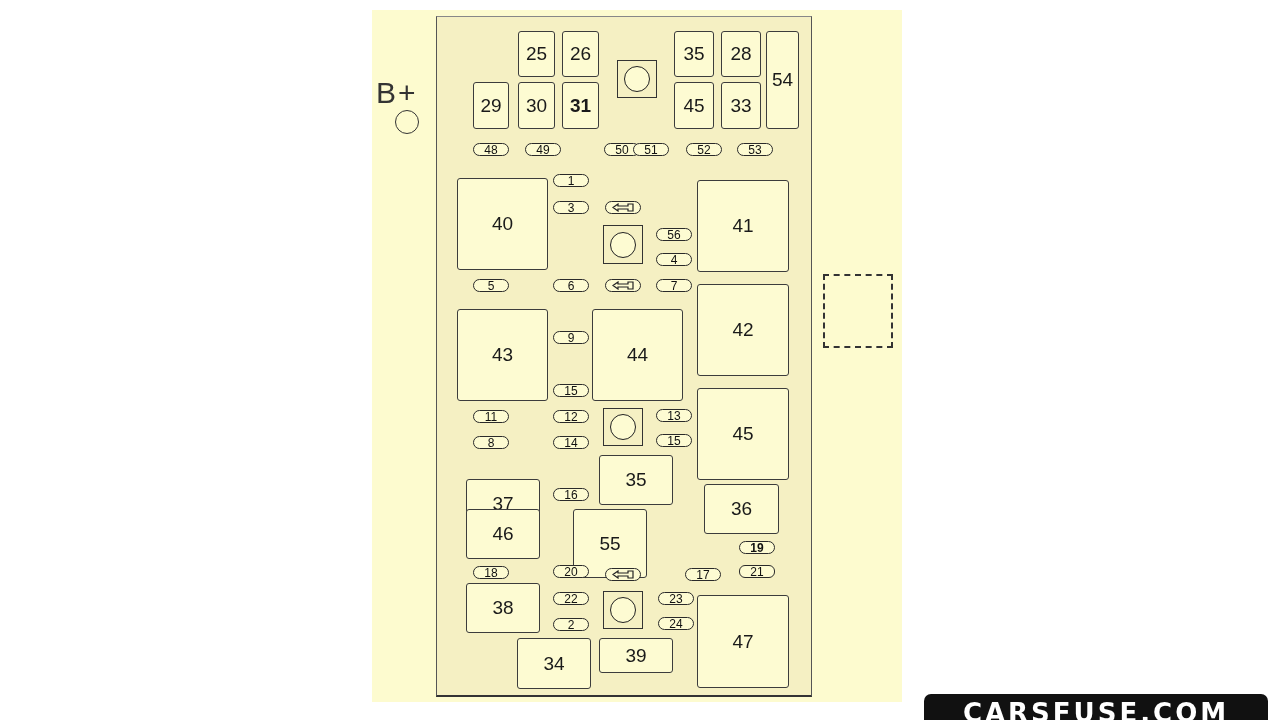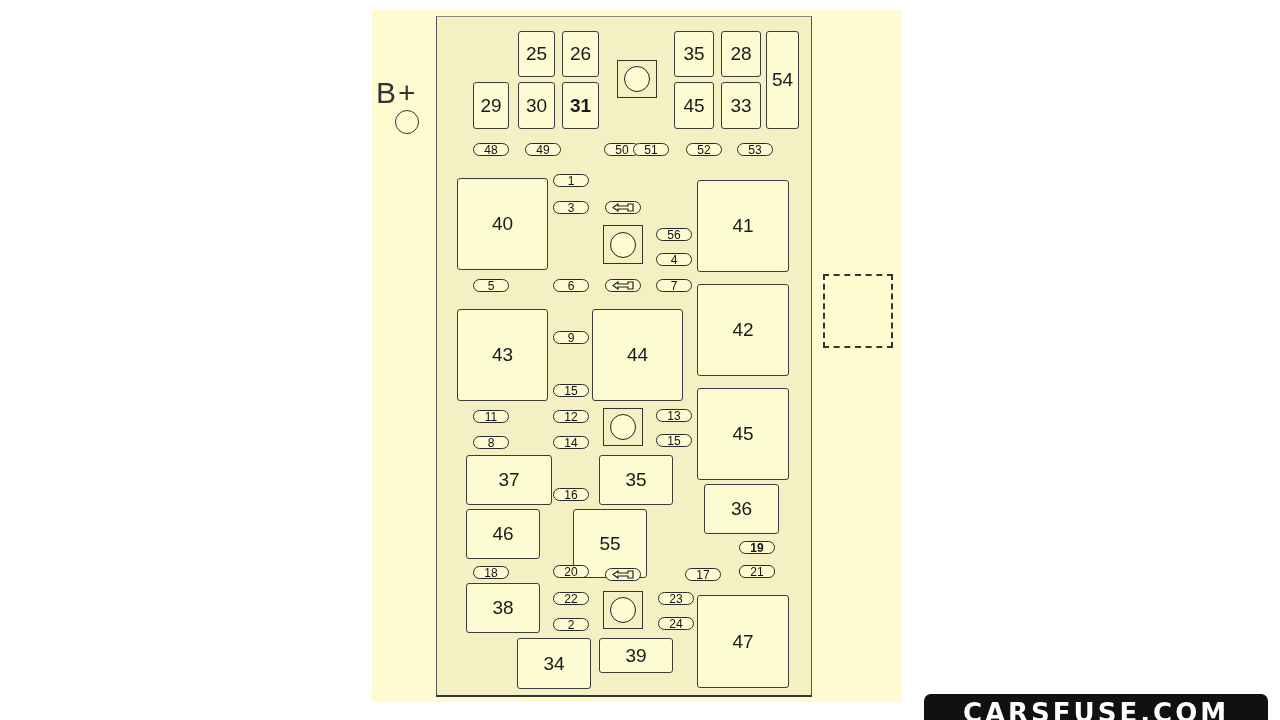--- a/index.html
+++ b/index.html
@@ -86,21 +86,21 @@
     <div class="el box" style="left: 518px; top: 82px; width: 37px; height: 47px;">30</div>
     <div class="el box" style="left: 562px; top: 82px; width: 37px; height: 47px; font-weight: bold;">31</div>
     <div class="el box" style="left: 674px; top: 82px; width: 40px; height: 47px;">45</div>
     <div class="el box" style="left: 721px; top: 82px; width: 40px; height: 47px;">33</div>
     <div class="el box" style="left: 457px; top: 178px; width: 91px; height: 92px;">40</div>
     <div class="el box" style="left: 697px; top: 180px; width: 92px; height: 92px;">41</div>
     <div class="el box" style="left: 697px; top: 284px; width: 92px; height: 92px;">42</div>
     <div class="el box" style="left: 457px; top: 309px; width: 91px; height: 92px;">43</div>
     <div class="el box" style="left: 592px; top: 309px; width: 91px; height: 92px;">44</div>
     <div class="el box" style="left: 697px; top: 388px; width: 92px; height: 92px;">45</div>
-    <div class="el box" style="left: 466px; top: 455px; width: 86px; height: 50px;">37</div>
+    <div class="el box" style="left: 466px; top: 479px; width: 74px; height: 50px;">37</div>
     <div class="el box" style="left: 599px; top: 455px; width: 74px; height: 50px;">35</div>
     <div class="el box" style="left: 704px; top: 484px; width: 75px; height: 50px;">36</div>
     <div class="el box" style="left: 466px; top: 509px; width: 74px; height: 50px;">46</div>
     <div class="el box" style="left: 573px; top: 509px; width: 74px; height: 69px;">55</div>
     <div class="el box" style="left: 466px; top: 583px; width: 74px; height: 50px;">38</div>
     <div class="el box" style="left: 517px; top: 638px; width: 74px; height: 51px;">34</div>
     <div class="el box" style="left: 599px; top: 638px; width: 74px; height: 35px;">39</div>
     <div class="el box" style="left: 697px; top: 595px; width: 92px; height: 93px;">47</div>
     <div class="el pill" style="left: 473px; top: 143px;">48</div>
     <div class="el pill" style="left: 525px; top: 143px;">49</div>

